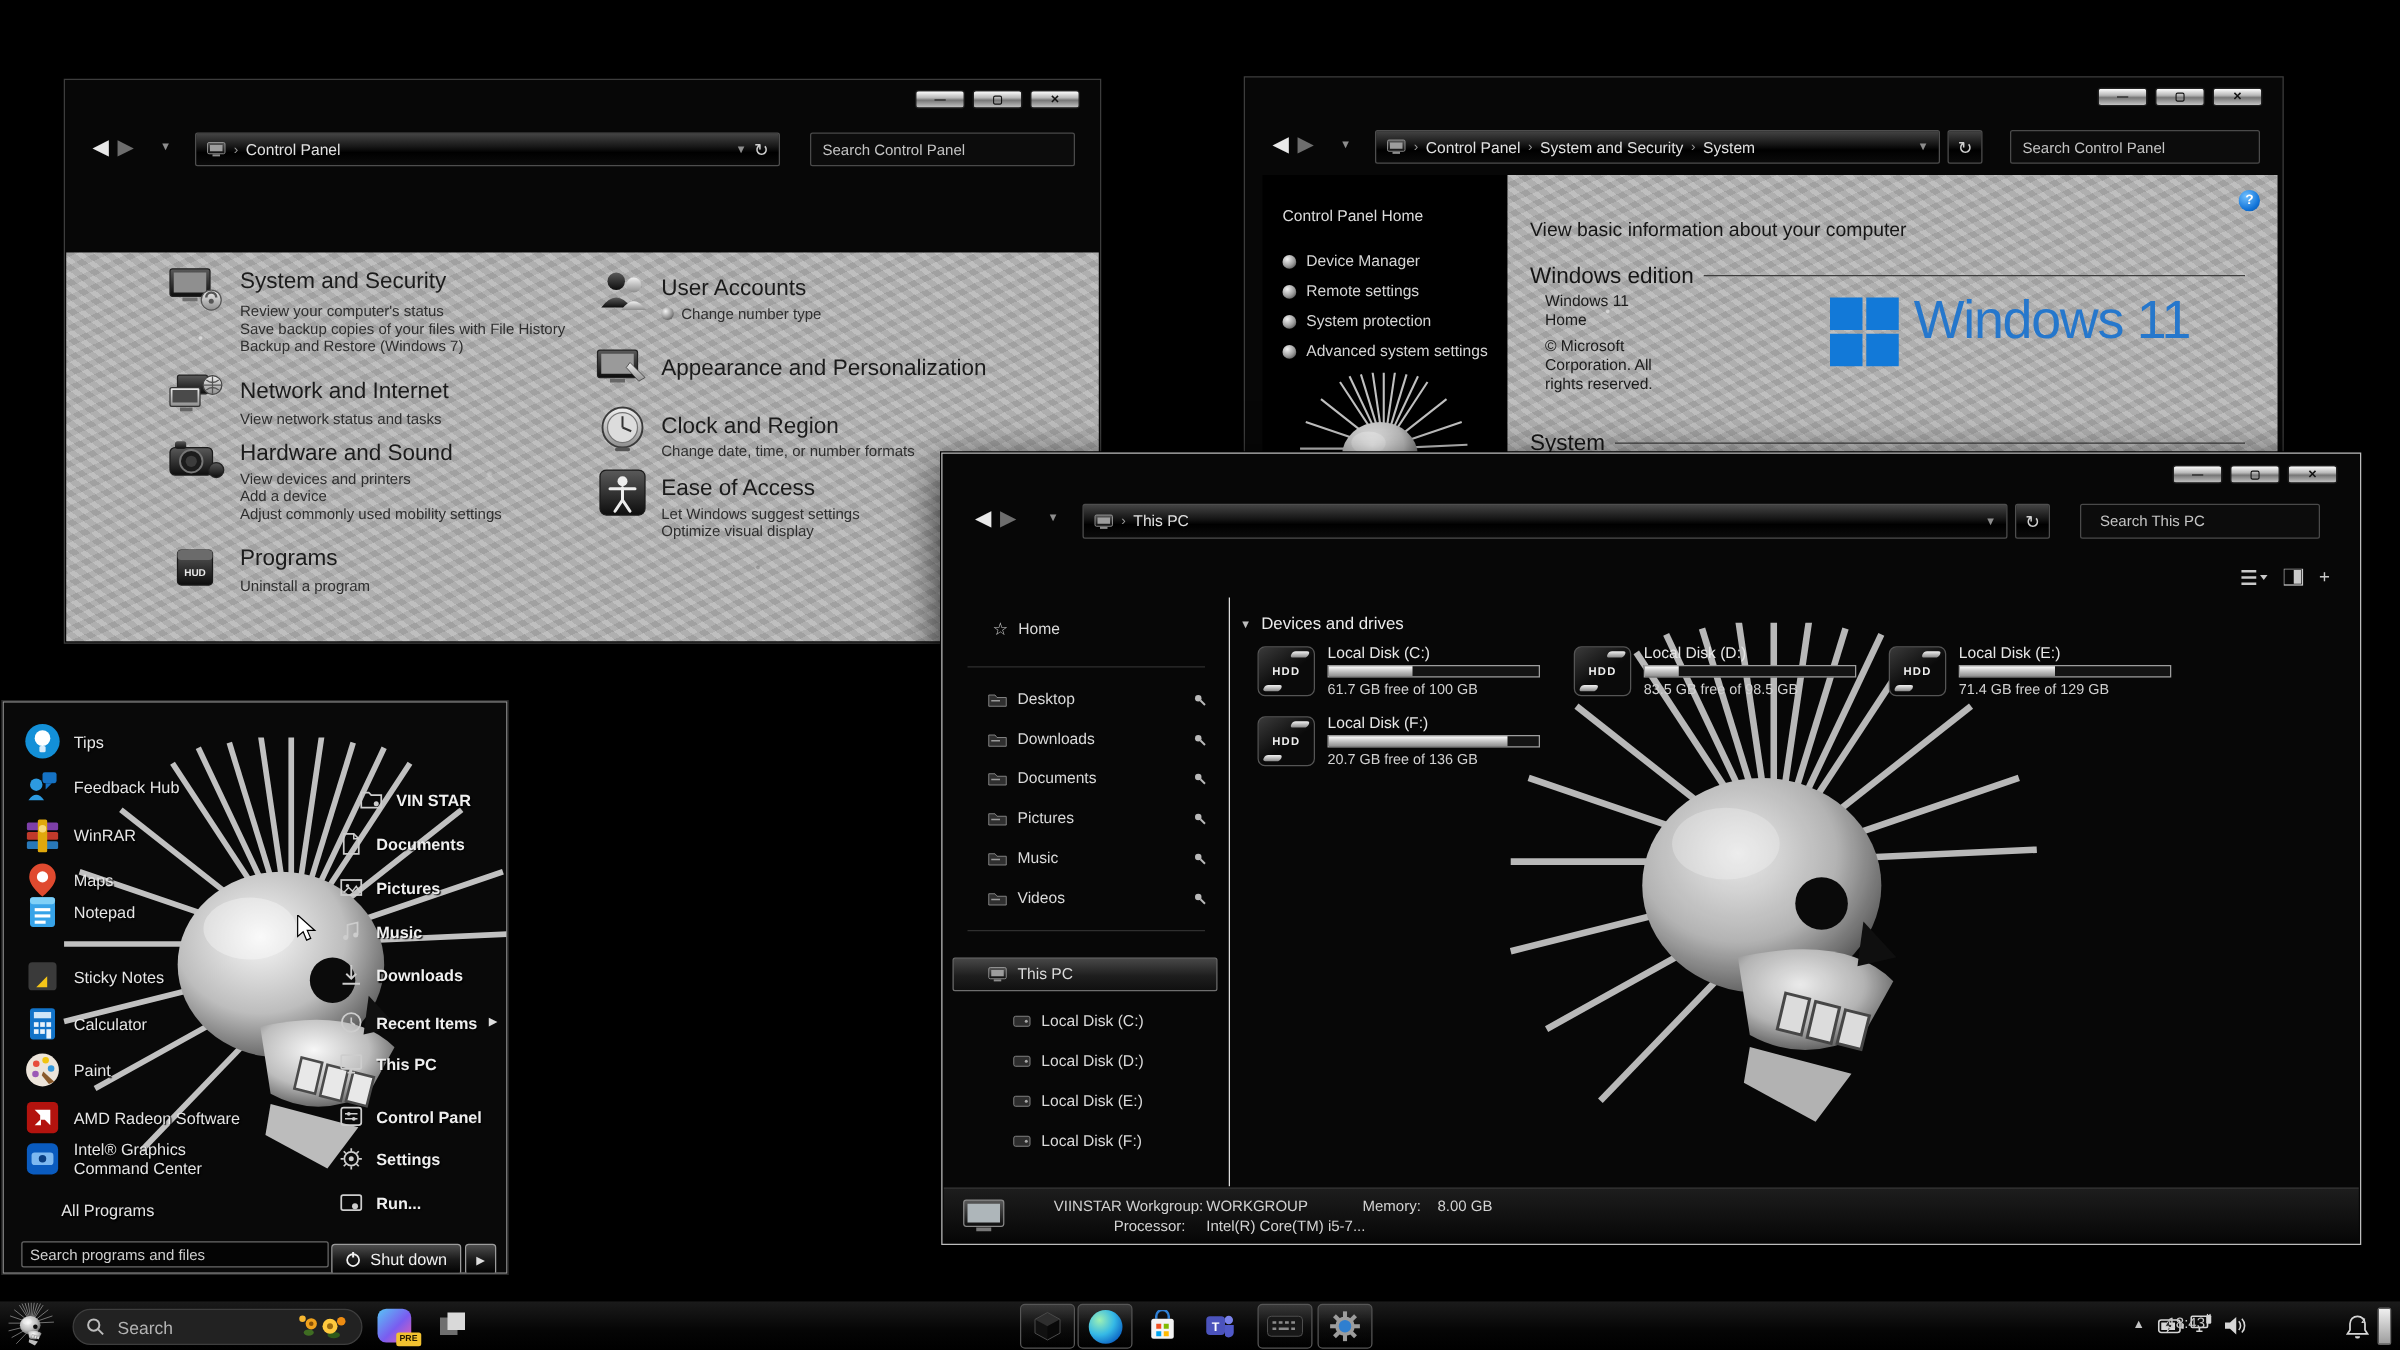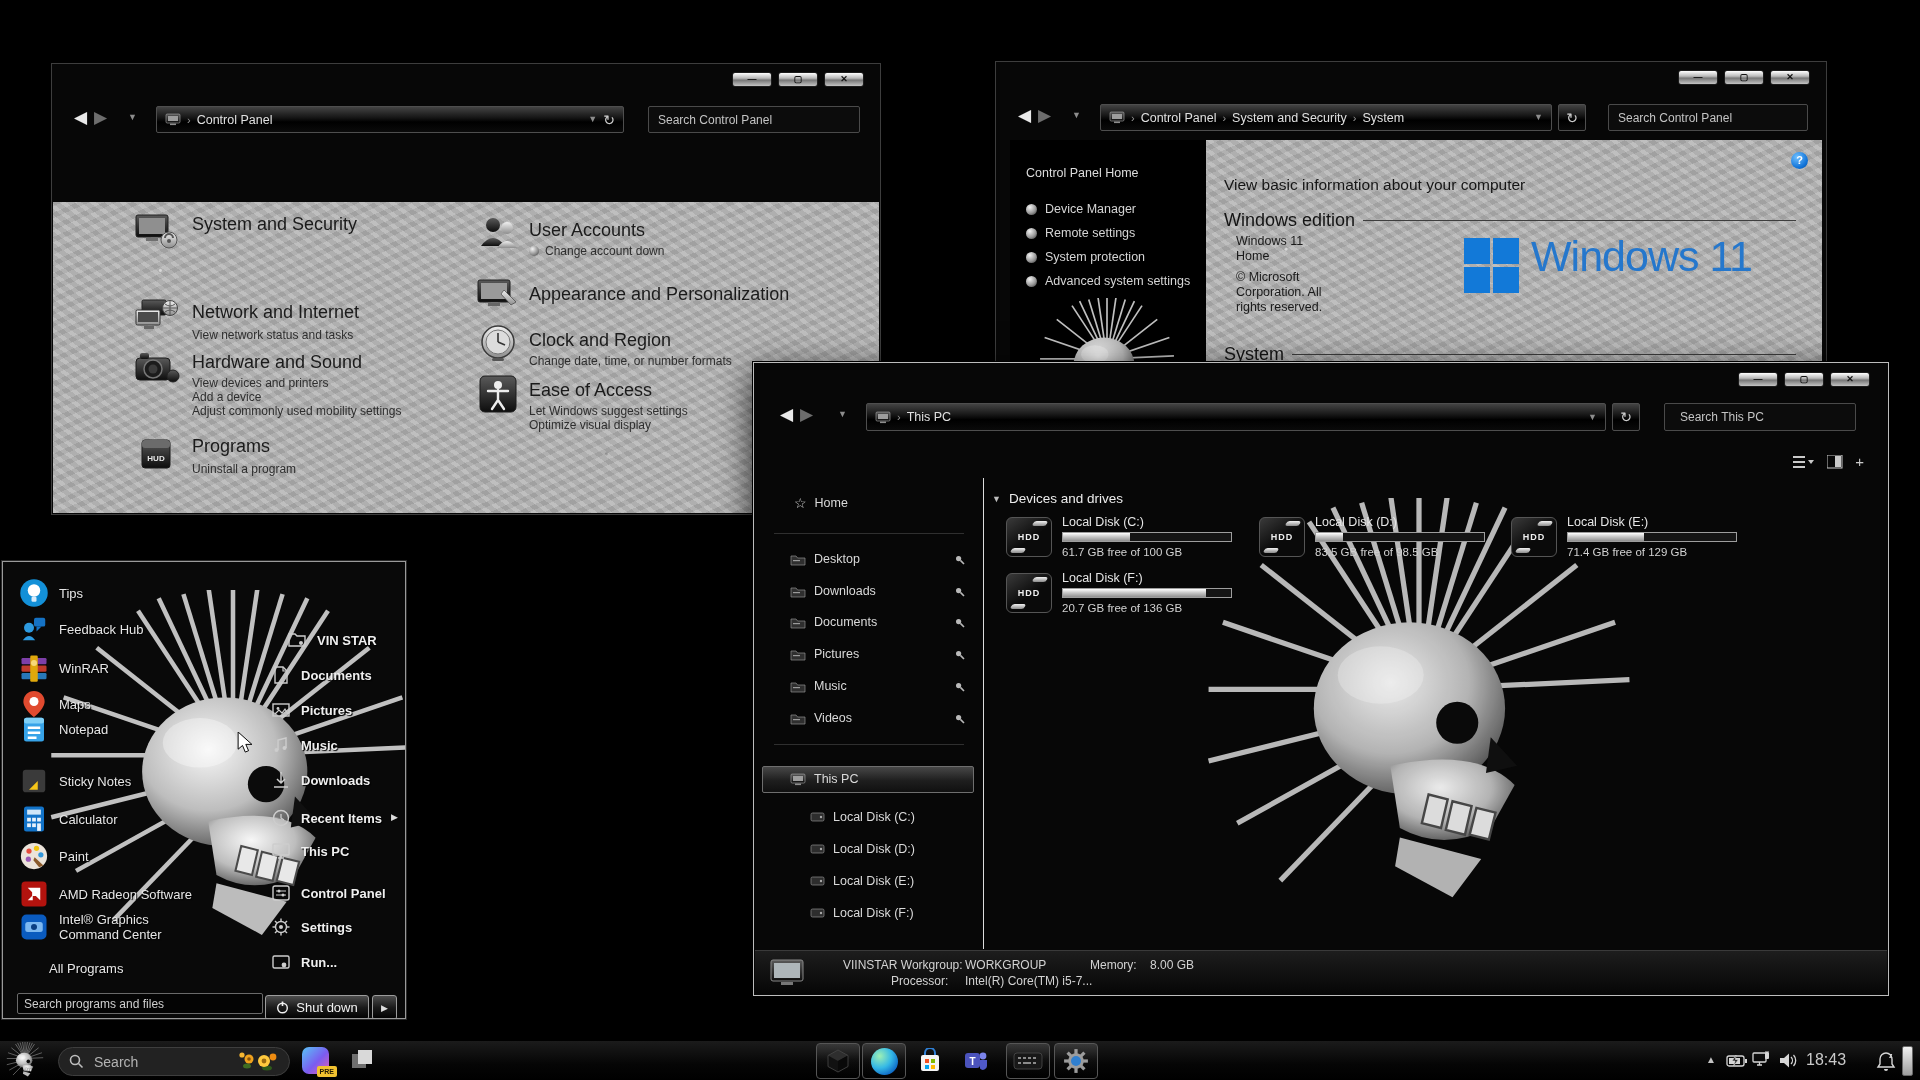--- a/index.html
+++ b/index.html
@@ -122,21 +122,21 @@
   
   #taskbar { position:absolute; left:0; bottom:0; width:1920px; height:40px;
     background:linear-gradient(#1b1b1b,#050505 60%,#000); border-top:1px solid #000; z-index:50; }
   .tb-searchpill { position:absolute; left:58px; top:6px; width:232px; height:29px; border-radius:15px;
     background:#222; border:1px solid #3e3e3e; display:flex; align-items:center; padding:0 10px; gap:10px; cursor:pointer; }
   .tb-searchpill span { color:#b3b3b3; font-size:14px; flex:1; }
   .appbtn { position:absolute; top:2px; width:44px; height:36px; display:flex; align-items:center; justify-content:center; cursor:pointer; }
   .framed { border:1px solid #565656; border-radius:4px;
     background:linear-gradient(rgba(255,255,255,.14),rgba(255,255,255,.03) 45%,rgba(0,0,0,.25)); }
   .trayico { position:absolute; cursor:pointer; }
-  .tb-time { position:absolute; left:1806px; top:10px; font-size:16px; color:#c9c9c9; cursor:default; }
+  .tb-time { position:absolute; left:1734px; top:10px; font-size:12px; color:#c9c9c9; cursor:default; }
   .showdesk { position:absolute; left:1902px; top:5px; width:11px; height:30px; border-radius:2px;
     background:linear-gradient(#f0f0f0,#9d9d9d); border:1px solid #666; cursor:pointer; }
 
   .cur { position:absolute; z-index:99; pointer-events:none; }
 </style>
 </head>
 <body>
 
 <svg width="0" height="0" style="position:absolute">
   <defs>
@@ -239,20 +239,25 @@
 
     <svg class="cpico" style="left:82px;top:148px;" viewBox="0 0 46 42">
       <rect x="2" y="3" width="32" height="22" rx="2" fill="url(#gdark)" stroke="#222"></rect>
       <rect x="5" y="6" width="26" height="16" fill="#8f8f8f"></rect>
       <rect x="12" y="26" width="12" height="3" fill="#6f6f6f"></rect>
       <circle cx="35" cy="28" r="8" fill="url(#gmet)" stroke="#555"></circle>
       <path d="M31,26 a4,4 0 0 1 8,0" fill="none" stroke="#555" stroke-width="2"></path>
       <circle cx="35" cy="29" r="2" fill="#555"></circle>
     </svg>
     <div class="cg-title" style="left:140px;top:150px;">System and Security</div>
+    <div class="cg-links" style="left:140px;top:178px;">
+      <div>Review your computer's status</div>
+      <div>Save backup copies of your files with File History</div>
+      <div>Backup and Restore (Windows 7)</div>
+    </div>
     <svg class="cpico" style="left:82px;top:234px;" viewBox="0 0 46 42">
       <rect x="8" y="2" width="24" height="15" rx="1.5" fill="url(#gdark)" stroke="#222"></rect>
       <rect x="2" y="12" width="24" height="15" rx="1.5" fill="url(#gmet)" stroke="#333"></rect>
       <rect x="4" y="14" width="20" height="10" fill="#4a4a4a"></rect>
       <circle cx="36" cy="10" r="7.5" fill="url(#gmet)" stroke="#444"></circle>
       <path d="M29,10 h14 M36,3 v14 M31,6 q5,4 10,0 M31,14 q5,-4 10,0" stroke="#555" fill="none"></path>
       <rect x="10" y="28" width="10" height="3" fill="#666"></rect>
     </svg>
     <div class="cg-title" style="left:140px;top:238px;">Network and Internet</div>
     <div class="cg-links" style="left:140px;top:264px;">
@@ -283,21 +288,21 @@
 
     <svg class="cpico" style="left:424px;top:150px;" viewBox="0 0 46 42">
       <circle cx="17" cy="11" r="7" fill="url(#gdark)"></circle>
       <path d="M5,32 q12,-16 24,0 z" fill="url(#gdark)"></path>
       <circle cx="31" cy="14" r="6" fill="url(#gmet)"></circle>
       <path d="M21,34 q10,-14 20,0 z" fill="url(#gmet)"></path>
     </svg>
     <div class="cg-title" style="left:477px;top:156px;">User Accounts</div>
     <div class="cg-links" style="left:477px;top:180px;display:flex;align-items:center;">
       <span class="shieldb"></span>
-      <div>Change account down</div>
+      <div>Change number type</div>
     </div>
     <svg class="cpico" style="left:424px;top:212px;" viewBox="0 0 46 42">
       <rect x="2" y="4" width="32" height="22" rx="2" fill="url(#gdark)" stroke="#222"></rect>
       <rect x="5" y="7" width="26" height="16" fill="#9a9a9a"></rect>
       <path d="M28,14 l12,12 -5,3 -10,-11 z" fill="url(#gmet)" stroke="#333" stroke-width=".6"></path>
       <rect x="12" y="27" width="12" height="3" fill="#666"></rect>
     </svg>
     <div class="cg-title" style="left:477px;top:220px;">Appearance and Personalization</div>
     <svg class="cpico" style="left:424px;top:258px;" viewBox="0 0 46 42">
       <circle cx="22" cy="20" r="16" fill="url(#gmet)" stroke="#3a3a3a" stroke-width="1.5"></circle>

